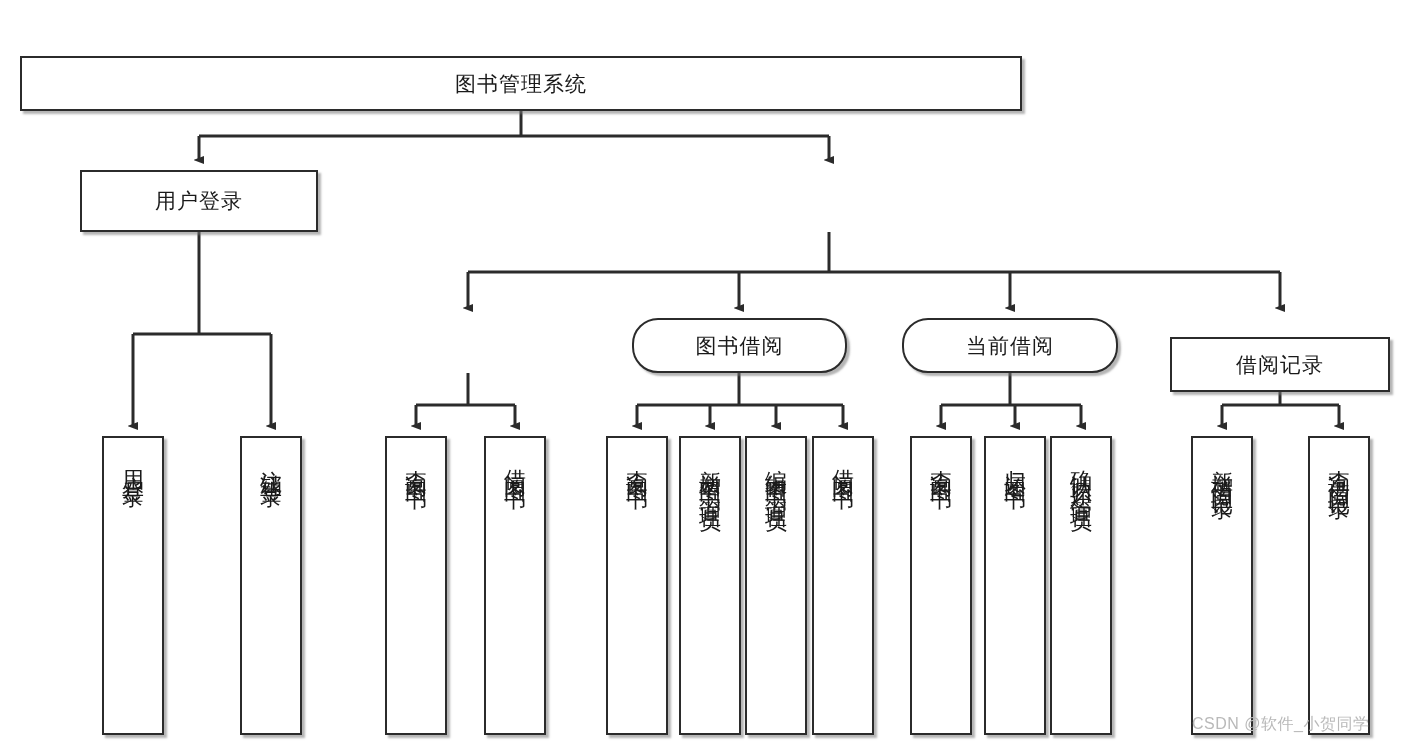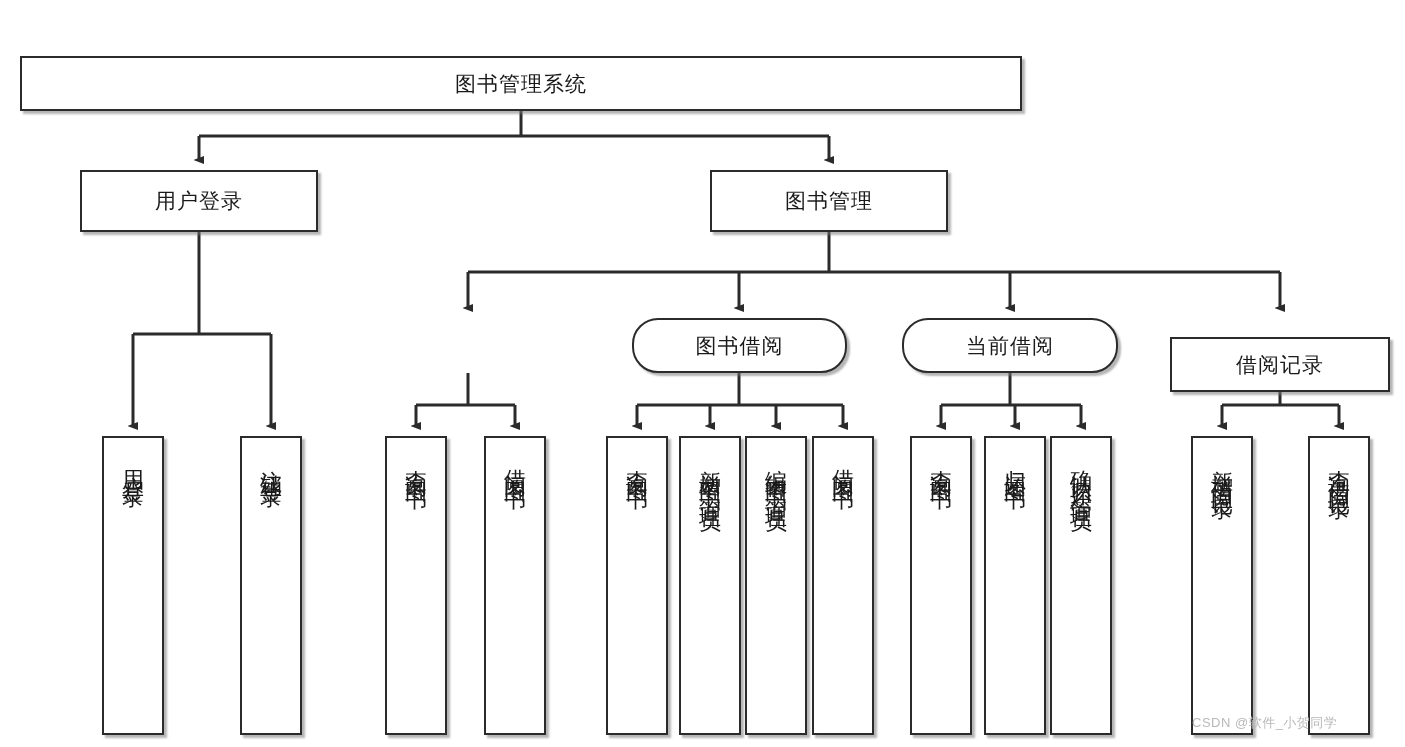--- a/index.html
+++ b/index.html
@@ -54,21 +54,21 @@
     letter-spacing: 6px;
     white-space: nowrap;
   }
   .node .hlabel {
     white-space: nowrap;
   }
   #watermark {
     position: absolute;
     left: 1192px;
     top: 714px;
-    font-size: 13px;
+    font-size: 16px;
     color: #b9b9b9;
     white-space: nowrap;
     letter-spacing: 0.5px;
   }
 </style>
 </head>
 <body>
 
 <div id="diagram-root">
 
@@ -127,23 +127,20 @@
     </g>
   </svg>
 
   <div class="node horiz" id="node-root" style="left: 20px; top: 12px; width: 1002px; height: 55px; margin-top: 44px;">
     <span class="hlabel">图书管理系统</span>
   </div>
 
   <div class="node horiz" id="node-l2-0" style="left: 80px; top: 170px; width: 238px; height: 62px;">
     <span class="hlabel">用户登录</span>
   </div>
-  <div class="node horiz" id="node-l2-1" style="left: 710px; top: 170px; width: 238px; height: 62px;">
-    <span class="hlabel">图书管理</span>
-  </div>
 
   <div class="node horiz" id="node-l3-1" style="left: 632px; top: 318px; width: 215px; height: 55px; border-radius: 26px;">
     <span class="hlabel">图书借阅</span>
   </div>
   <div class="node horiz" id="node-l3-2" style="left: 902px; top: 318px; width: 216px; height: 55px; border-radius: 26px;">
     <span class="hlabel">当前借阅</span>
   </div>
   <div class="node horiz" id="node-l3-3" style="left: 1170px; top: 318px; width: 220px; height: 55px; margin-top: 19px;">
     <span class="hlabel">借阅记录</span>
   </div>

